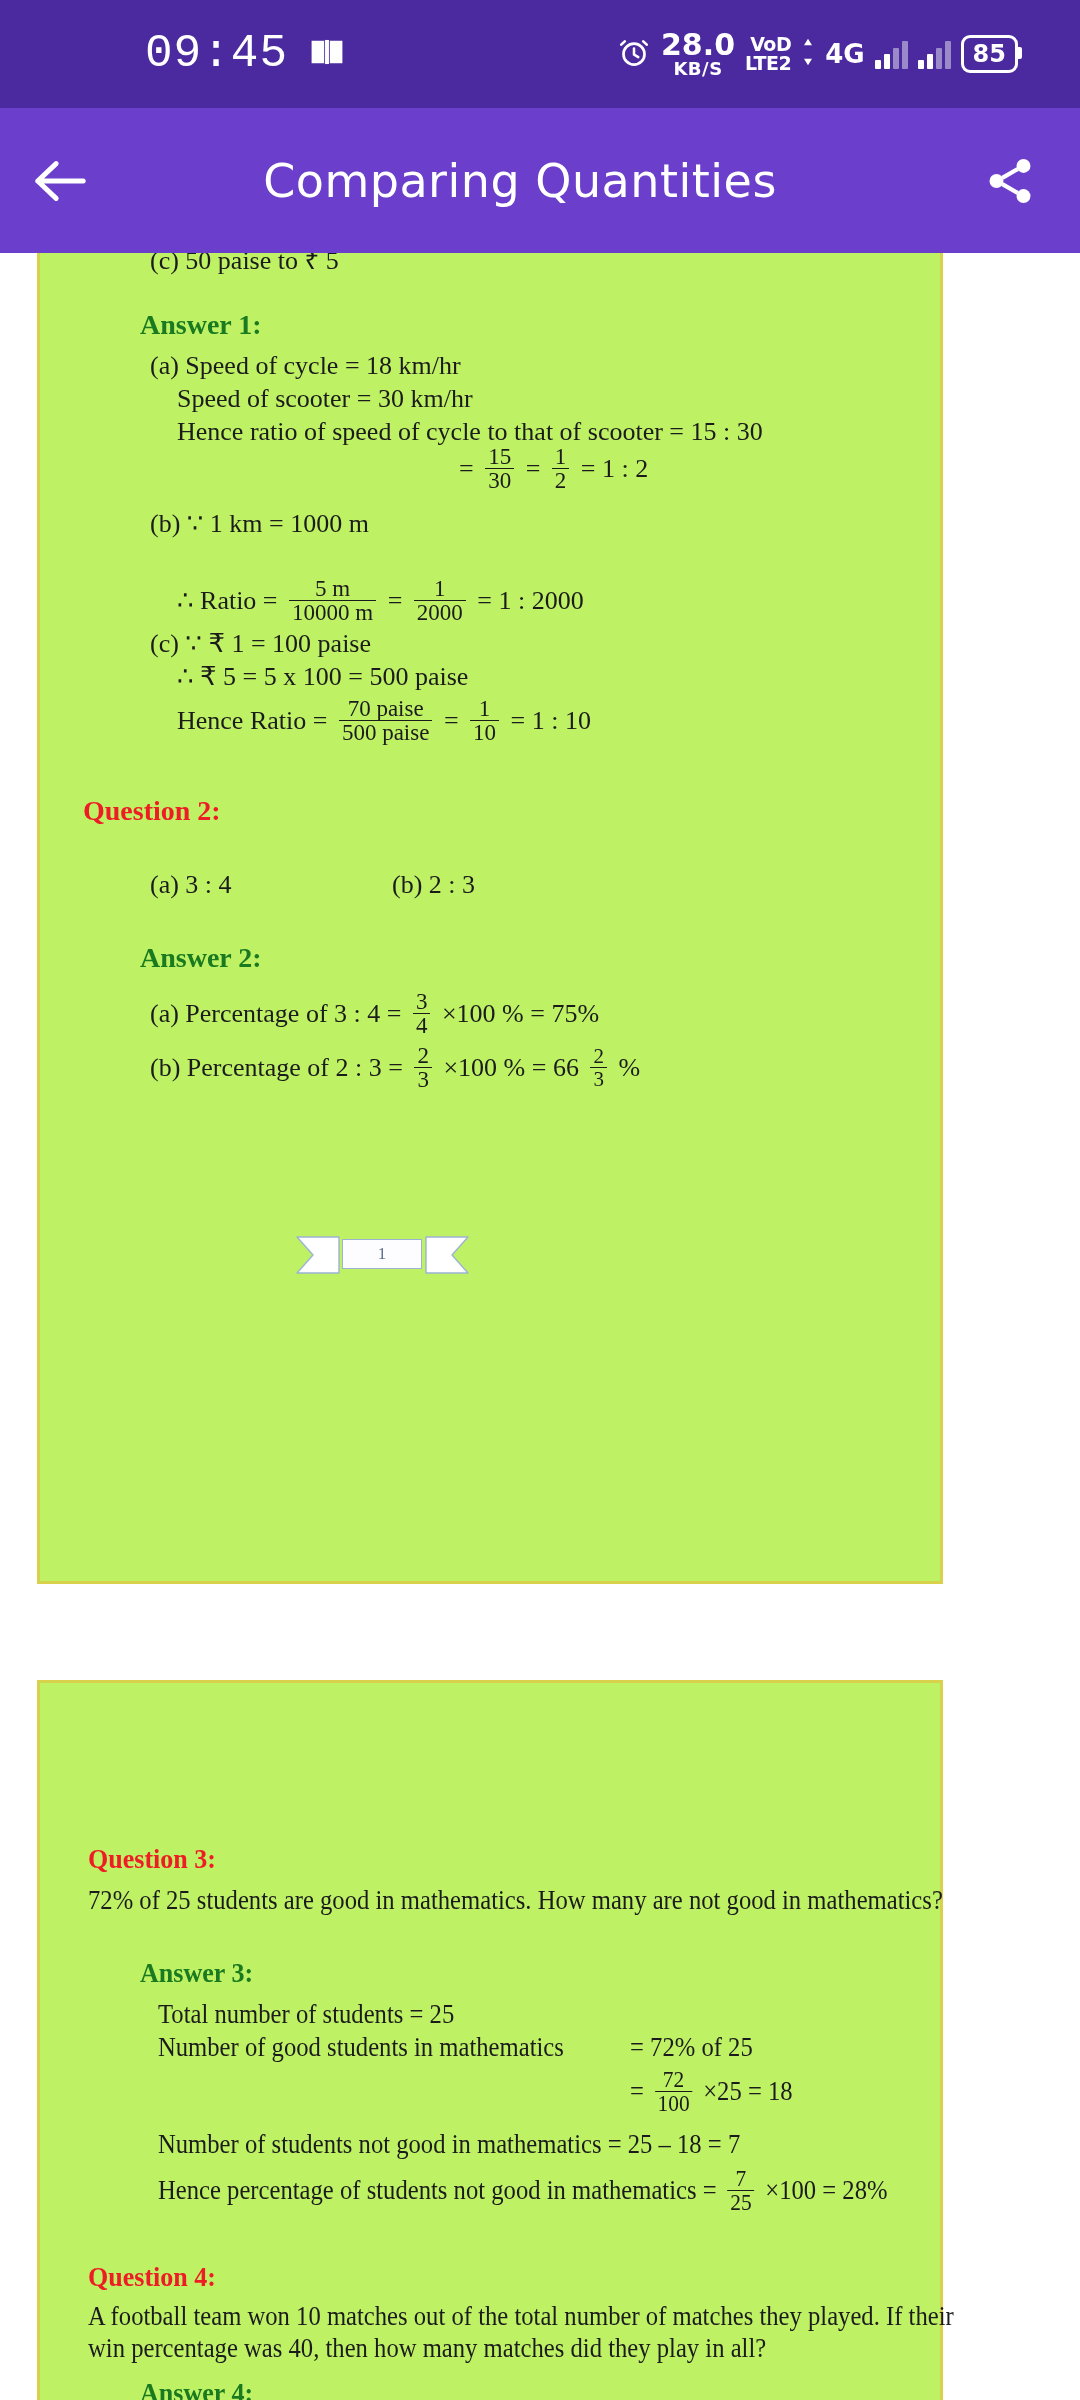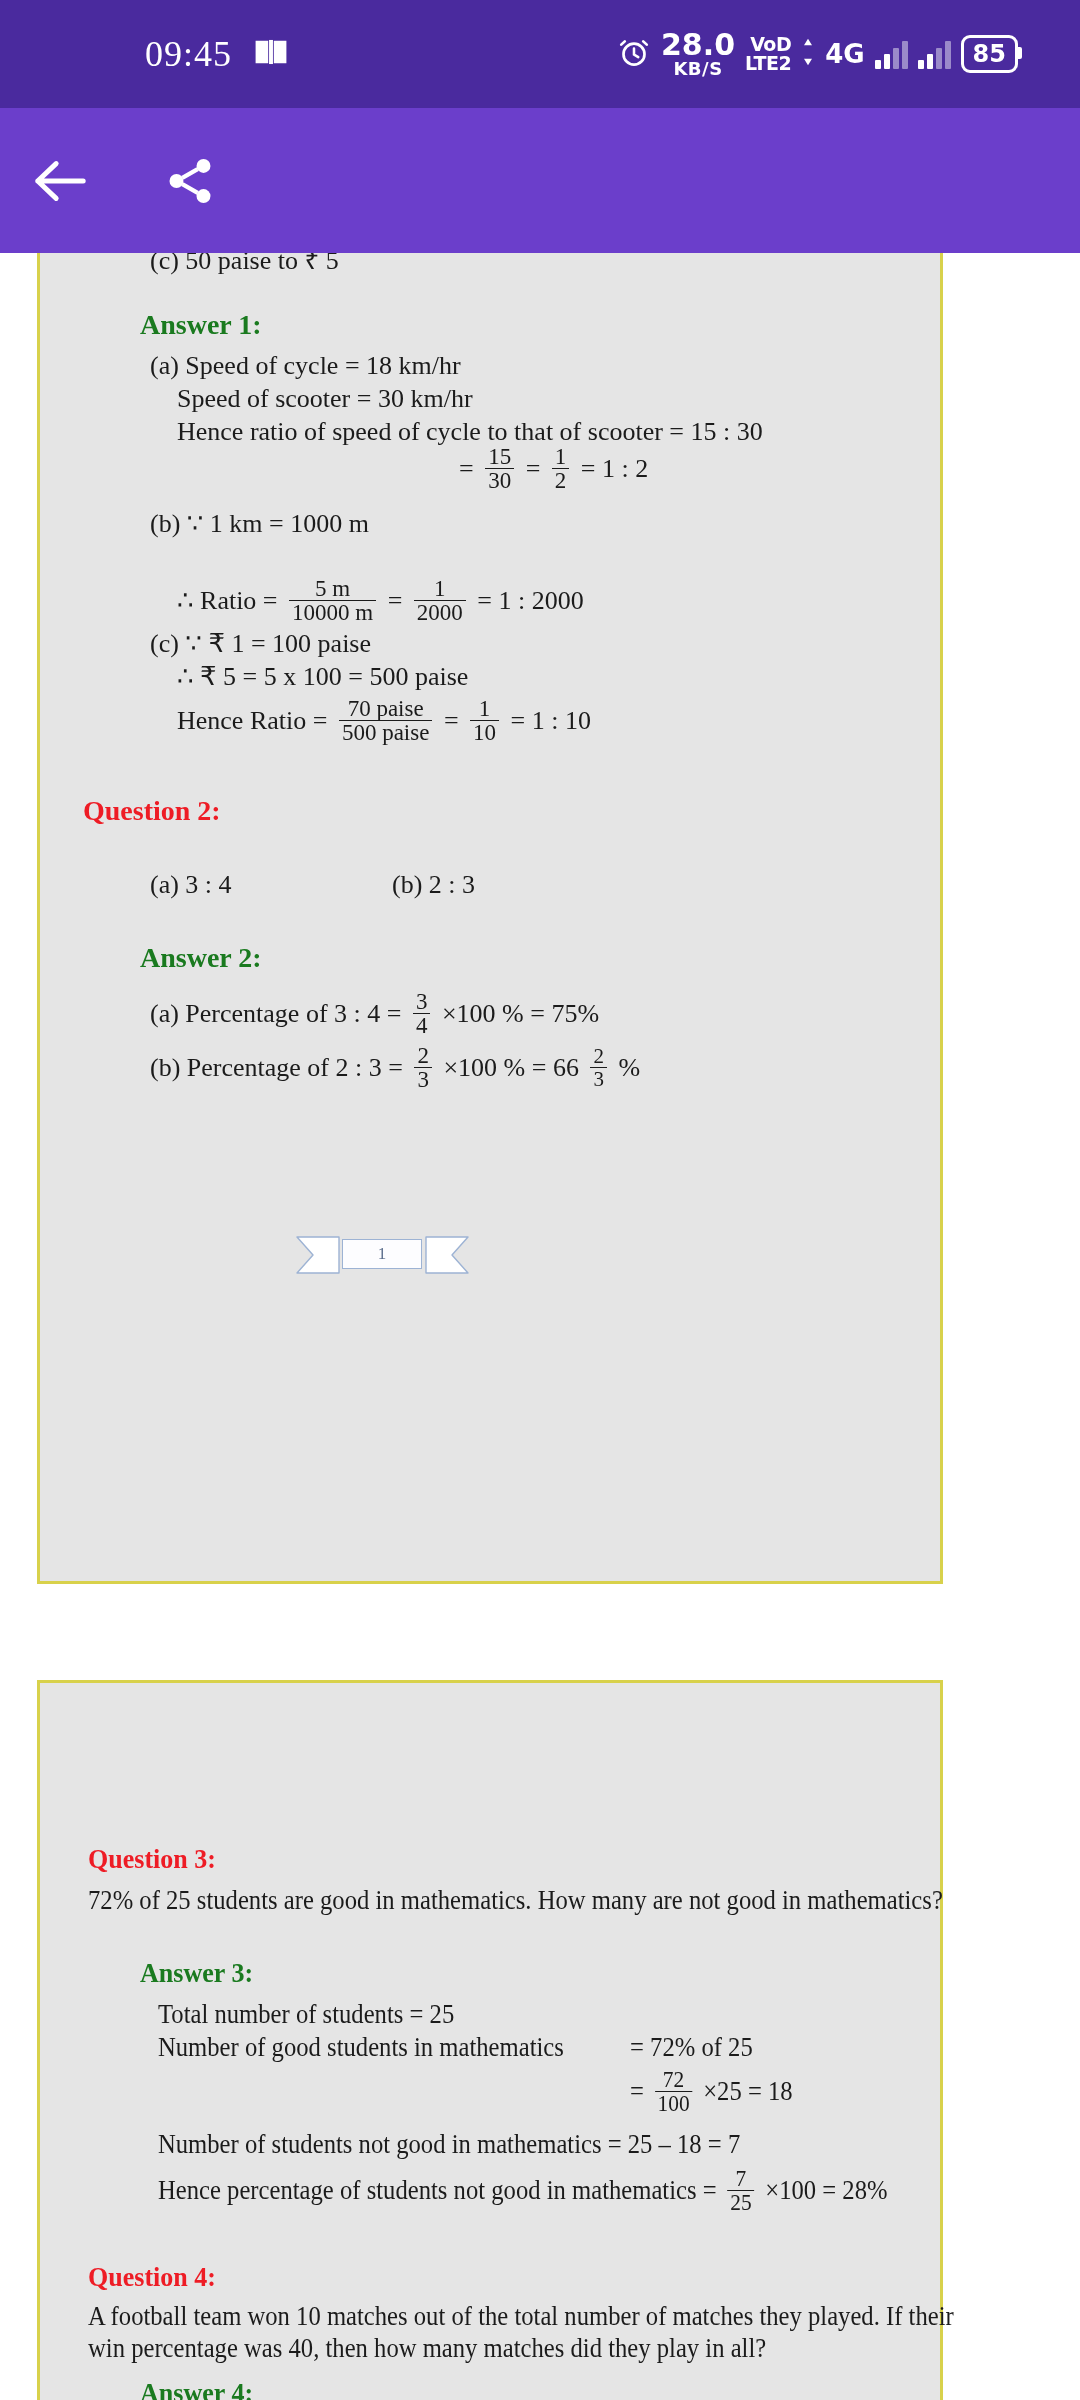--- a/index.html
+++ b/index.html
@@ -13,21 +13,21 @@
 
   
   #status-bar {
     position: absolute; top: 0; left: 0; width: 1080px; height: 108px;
     background: #4a2a9e;
     display: flex; align-items: center; justify-content: space-between;
     padding: 0 40px;
     color: #ffffff;
   }
   .sb-left { display: flex; align-items: center; gap: 22px; margin-left: 105px; }
-  #sb-clock { font-family: Liberation Serif, serif; font-size: 36px; letter-spacing: 1px; }
+  #sb-clock { font-family: Liberation Mono, monospace; font-size: 46px; letter-spacing: 1px; }
   .sb-right { display: flex; align-items: center; gap: 10px; margin-right: 22px; }
   #net-speed { text-align: center; font-family: "DejaVu Sans", sans-serif; line-height: 1.0; }
   #net-speed .nsv { font-size: 30px; font-weight: bold; display:block; }
   #net-speed .nsu { font-size: 18px; font-weight: bold; display:block; letter-spacing: .5px;}
   .volte-box { text-align:right; font-family:"DejaVu Sans", sans-serif; line-height:1.0; }
   .volte-box span { display:block; font-size:19px; font-weight:bold; letter-spacing:-.5px; }
   .net4g { font-family:"DejaVu Sans", sans-serif; font-size:26px; font-weight:bold; }
   .bars { display:flex; align-items:flex-end; gap:3px; height:30px; }
   .bars i { display:block; width:6px; background:#fff; border-radius:1px; }
   .bars i:nth-child(1){height:9px}.bars i:nth-child(2){height:15px}
@@ -55,21 +55,21 @@
   }
   #share-button { width: 140px; display: flex; justify-content: center; align-items: center; }
 
   
   #doc-area {
     position: absolute; top: 253px; left: 0; width: 1080px; height: 2147px;
     background: #ffffff; overflow: hidden;
   }
   .page {
     position: absolute; left: 37px; width: 906px;
-    background: #e5e5e5;
+    background: #bef264;
     border: 3px solid #d8d14b;
   }
   #page-1 { top: -24px; height: 1355px; border-top: none; }
   #page-2 { top: 1427px; height: 1200px; }
 
   .page-inner { position: relative; width: 100%; height: 100%; }
 
   
   .ln { position: absolute; white-space: nowrap; color: #1b1b1b; }
   .p1 .ln { font-family: "Liberation Serif", serif; font-size: 26px; }
@@ -145,20 +145,21 @@
     <span id="battery">85</span>
   </div>
 </div>
 
 <div id="app-bar">
   <div id="back-button">
     <svg width="58" height="48" viewBox="0 0 30 24">
         <path d="M13 3 L3.5 12 L13 21 M3.5 12 H27" stroke="#fff" stroke-width="2.6" fill="none" stroke-linecap="round" stroke-linejoin="round"></path>
       </svg>
   </div>
+  <div id="app-title">Comparing Quantities</div>
   <div id="share-button">
     <svg width="54" height="54" viewBox="0 0 24 24">
       <circle cx="18" cy="5.3" r="3.1" fill="#fff"></circle>
         <circle cx="18" cy="18.7" r="3.1" fill="#fff"></circle>
         <circle cx="6" cy="12" r="3.1" fill="#fff"></circle>
       <path d="M8.6 10.6 15.4 6.7 M8.6 13.4 15.4 17.3" stroke="#fff" stroke-width="1.9"></path>
     </svg>
   </div>
 </div>
 

